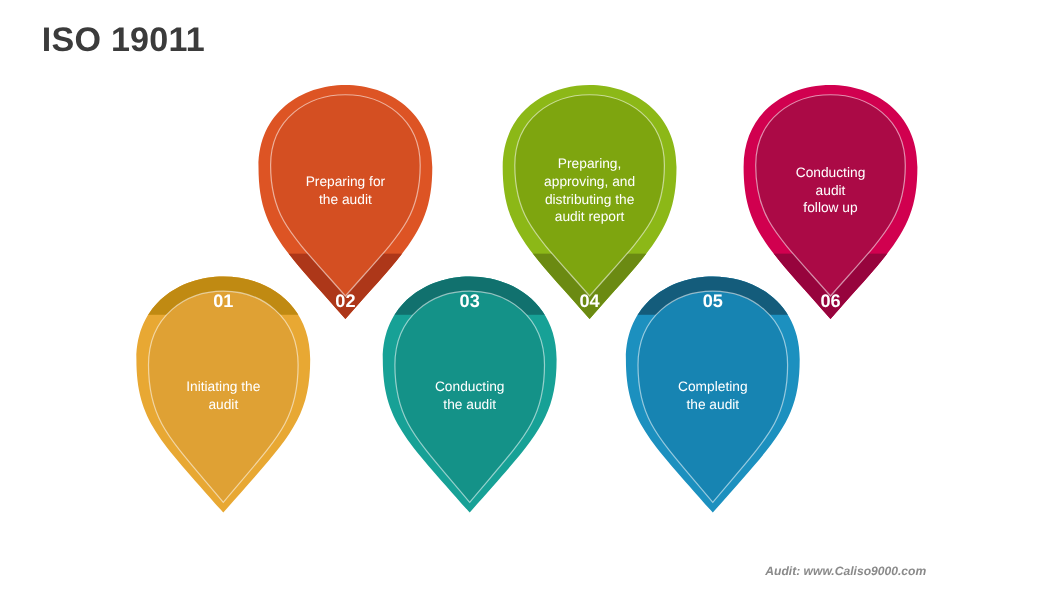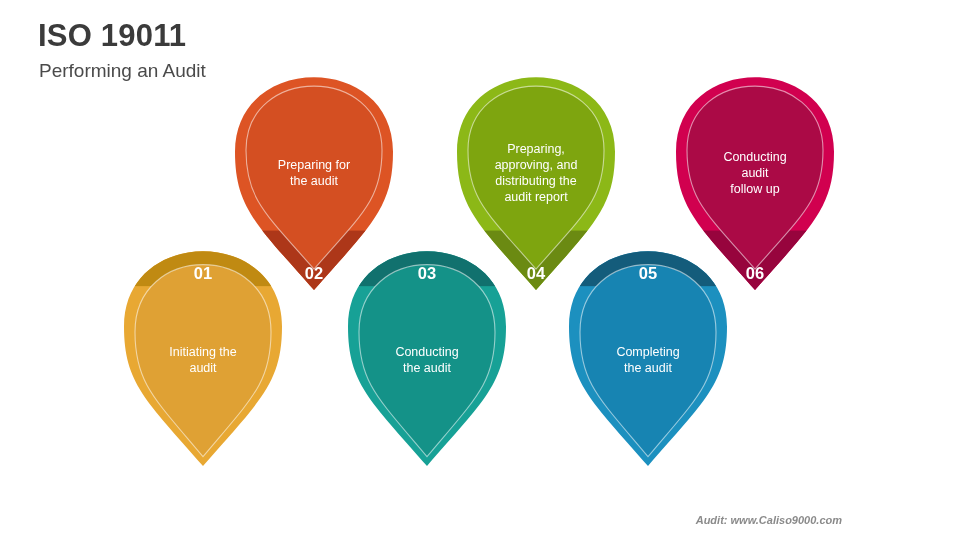--- a/index.html
+++ b/index.html
@@ -73,21 +73,20 @@
     stroke: rgba(255,255,255,0.55);
     stroke-width: 1.1;
   }
 </style>
 </head>
 <body>
 
 <div id="slide">
 
   <div id="title">ISO 19011</div>
-  <div id="subtitle">Performing an Audit</div>
 
   <svg id="diagram" viewBox="0 0 960 540">
     <g id="petal-group">
         <g>
           <path d="M 203 466 C 146.12 400.6 124 383.15999999999997 124 326.48 C 124 226.2 282 226.2 282 326.48 C 282 383.15999999999997 259.88 400.6 203 466 Z" fill="#e8a833"></path>
           <clipPath id="clip-01">
             <path d="M 203 466 C 146.12 400.6 124 383.15999999999997 124 326.48 C 124 226.2 282 226.2 282 326.48 C 282 383.15999999999997 259.88 400.6 203 466 Z"></path>
           </clipPath>
           <rect x="120" y="242" width="166" height="44.15" fill="#c08a12" clip-path="url(#clip-01)"></rect>
           <path d="M 203 456.65 C 154.04 398.18 135 382.58799999999997 135 331.914 C 135 242.26 271 242.26 271 331.914 C 271 382.58799999999997 251.96 398.18 203 456.65 Z" fill="#dfa134"></path>

